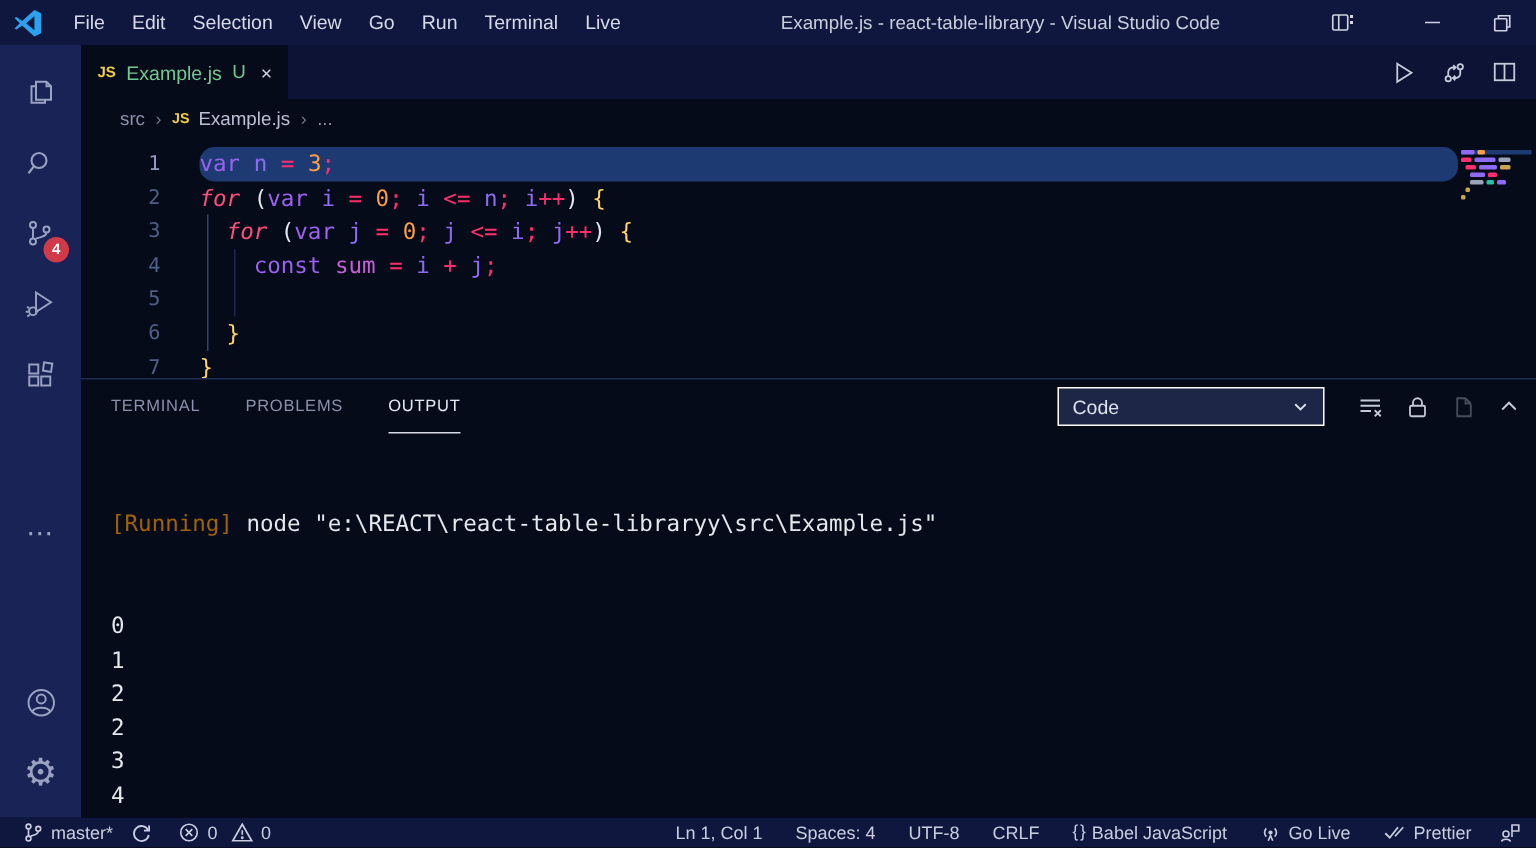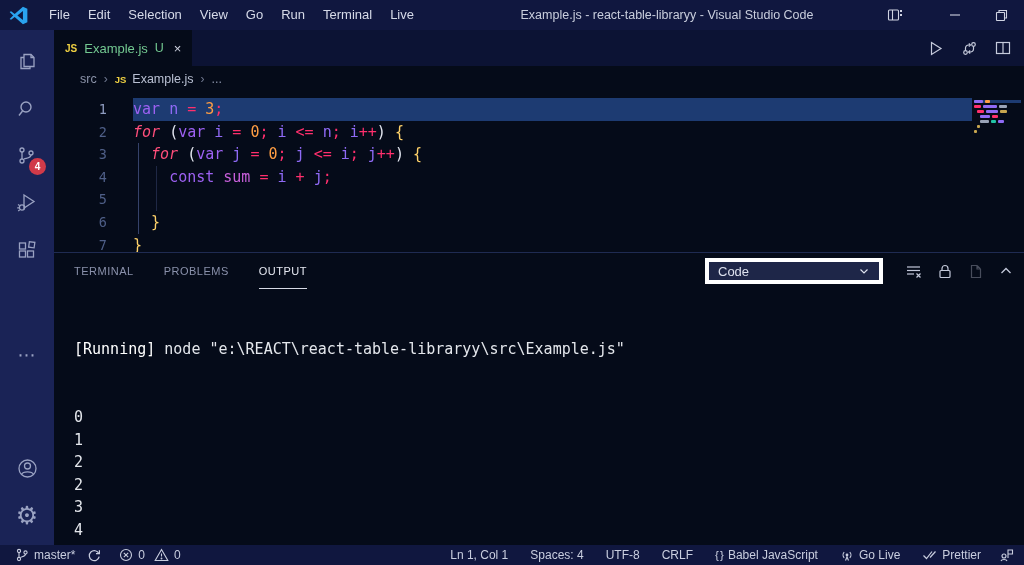--- a/index.html
+++ b/index.html
@@ -54,21 +54,21 @@
   .crumb-js { color:#efd042; font-weight:bold; font-size:9.5px; margin-right:6px; }
   .crumb-file { color:#b9c0d3; }
 
   
   .editor { flex:1; position:relative; padding-top:6px;
     font-family:"DejaVu Sans Mono", monospace; font-size:15px; overflow:hidden; }
   .line { display:flex; height:22.6px; line-height:22.6px; }
   .ln { flex:0 0 53px; text-align:right; color:#4f5f88; font-size:13.5px; }
   .line.sel .ln { color:#8f9cc0; }
   .lc { flex:1; margin-left:26px; margin-right:52px; white-space:pre; color:#d6deeb; }
-  .line.sel .lc { background:#1d3b72; }
+  .line.sel .lc { background:#1d3b72;border-radius:10px; }
   .tok-kw  { color:#9d61f2; }
   .tok-ctrl{ color:#ff4e7b; font-style:italic; }
   .tok-vr  { color:#8f6af5; }
   .tok-vr2 { color:#c75fd9; }
   .tok-op  { color:#ff2f6d; }
   .tok-num { color:#ff9e44; }
   .tok-br  { color:#ffd26a; }
   .tok-pn  { color:#e3e6f0; }
   .tok-obj { color:#d6deeb; }
   .tok-fn  { color:#22c3a6; font-style:italic; }
@@ -87,27 +87,27 @@
 
   
   .panel { border-top:1px solid #1f2b52; height:293px; display:flex; flex-direction:column; }
   .panel-header { height:36px; display:flex; align-items:center; padding-left:20px; flex:0 0 36px; }
   .ptabs { display:flex; gap:30px; height:100%; }
   .ptab { font-size:11px; letter-spacing:.5px; color:#8a91ab; display:flex; align-items:center;
     border-bottom:1px solid transparent; cursor:default; }
   .ptab.active { color:#e6e9f2; border-bottom-color:#d8dbe6; }
   .panel-controls { margin-left:auto; display:flex; align-items:center; gap:15px;
     padding-right:11px; color:#c4c9da; }
-  .channel-select { width:178px; height:26px; background:#1e2648; border:4px solid #ffffff;
+  .channel-select { width:178px; height:26px; background:#1e2648; border:1px solid #ffffff;
     display:flex; align-items:center; justify-content:space-between; padding:0 9px;
     color:#dde1ee; font-size:13px; margin-right:7px; }
   .faded { opacity:.35; }
   .panel-content { flex:1; font-family:"DejaVu Sans Mono", monospace; font-size:15px;
     color:#e4e7ec; padding:4px 0 0 20px; line-height:22.6px; overflow:hidden; white-space:pre; }
-  .run-prefix { color:#ffffff; }
+  .run-prefix { color:#a16207; }
   .out-line { height:22.6px; }
 
   
   .statusbar { height:20px; background:#10173f; display:flex; align-items:center;
     font-size:12px; color:#c9cedf; padding:0 8px; }
   .sb-item { display:flex; align-items:center; gap:5px; padding:0 7px; height:20px;
     white-space:nowrap; cursor:default; }
   .sb-right { margin-left:auto; display:flex; align-items:center; }
   .sb-braces { font-size:11.5px; letter-spacing:-1px; }
 </style>

